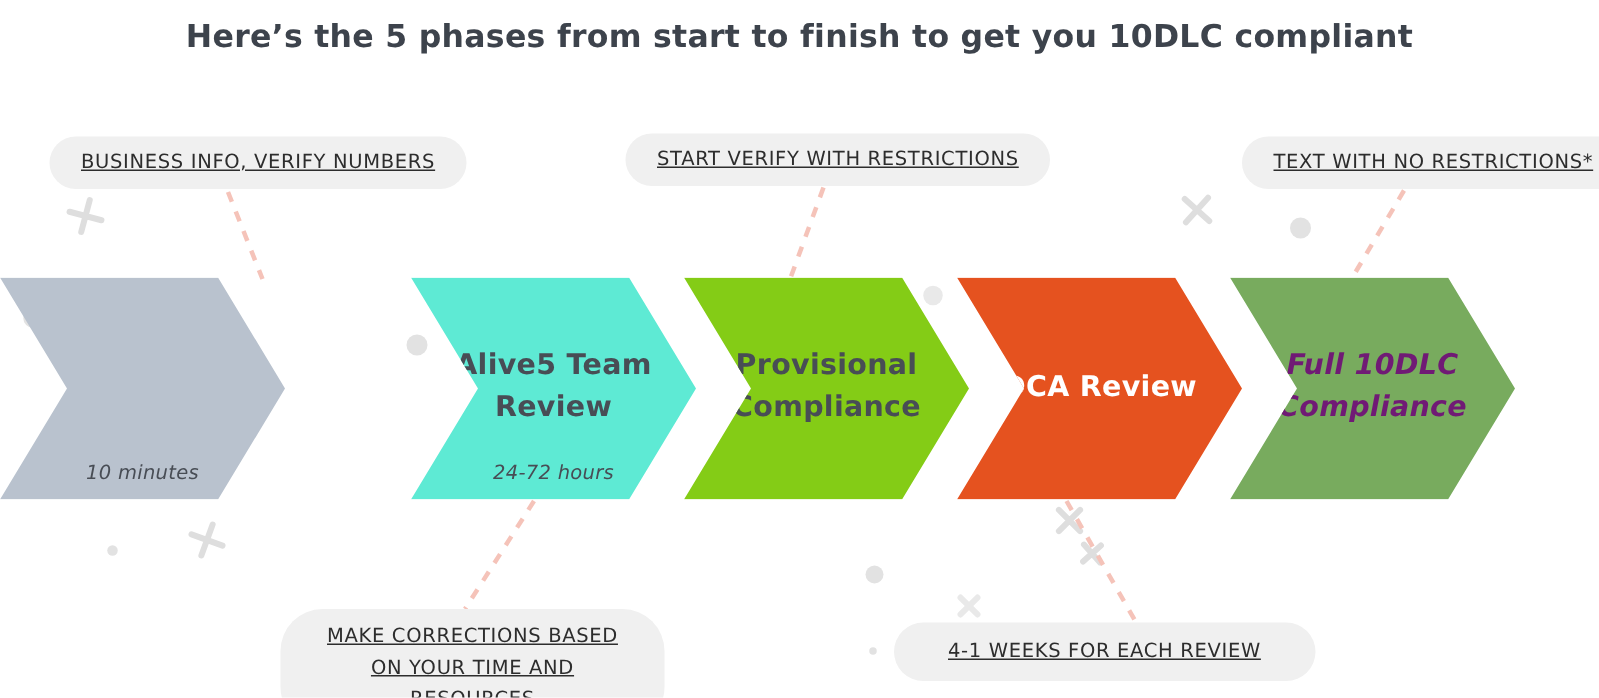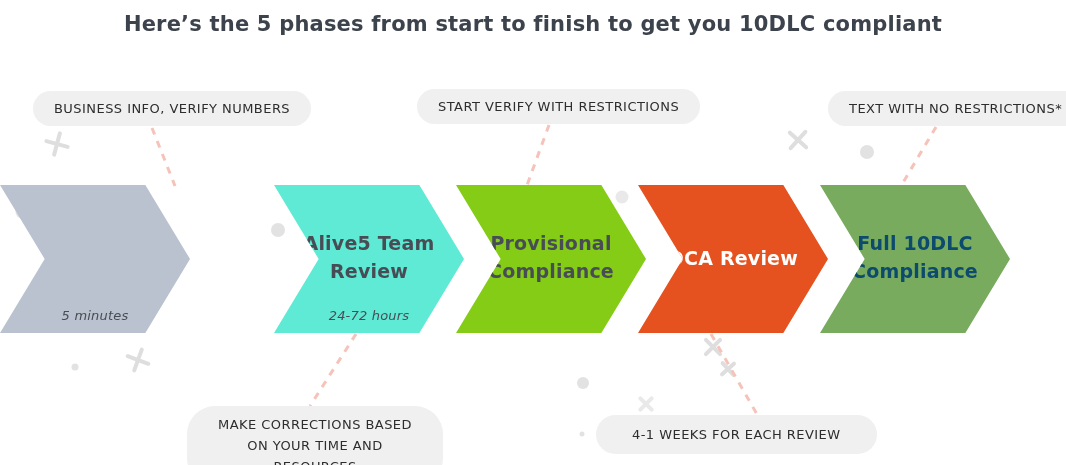--- a/index.html
+++ b/index.html
@@ -16,20 +16,21 @@
   
   .overlay{position:absolute;top:0;left:0;z-index:0;}
   
   .pill{
     position:absolute;z-index:3;
     background:#f0f0f0;color:#2d2d2d;
     border-radius:28px;
     font-size:13px;letter-spacing:.45px;
     padding:10px 21px;white-space:nowrap;
     text-align:center;
+    text-decoration:underline;
   }
   .pill-a{left:33px;top:91px;}
   .pill-b{left:417px;top:89px;}
   .pill-c{left:828px;top:91px;}
   .pill-d{left:187px;top:406px;width:214px;white-space:normal;line-height:1.6;padding:9px 21px;}
   .pill-e{left:596px;top:415px;padding:12px 36px;}
   
   .chevron{
     position:absolute;top:185px;width:190px;height:148px;z-index:2;
     clip-path:polygon(0% 0%,76.5% 0%,100% 50%,76.5% 100%,0% 100%,23.5% 50%);
@@ -83,32 +84,32 @@
   </g>
 </svg>
 
 <div class="title">Here’s the 5 phases from start to finish to get you 10DLC compliant</div>
 
 <div class="pill pill-a">BUSINESS INFO, VERIFY NUMBERS</div>
 <div class="pill pill-b">START VERIFY WITH RESTRICTIONS</div>
 <div class="pill pill-c">TEXT WITH NO RESTRICTIONS*</div>
 
 <div class="chevron" style="background-color: rgb(185, 194, 206); color: rgb(72, 77, 85);">
-  <div class="phase-duration">5 minutes</div>
+  <div class="phase-duration">10 minutes</div>
 </div>
 <div class="chevron c2" style="background-color: #5eead4; color: rgb(72, 77, 85);">
   <div class="phase-name">Alive5 Team Review</div>
   <div class="phase-duration">24-72 hours</div>
 </div>
 <div class="chevron c3" style="background-color: #84cc16; color: rgb(72, 77, 85);">
   <div class="phase-name">Provisional Compliance</div>
   <div class="phase-duration"></div>
 </div>
 <div class="chevron c4" style="background-color: rgb(229, 82, 31); color: rgb(255, 255, 255);">
   <div class="phase-name">DCA Review</div>
 </div>
-<div class="chevron c5" style="background-color: rgb(120, 171, 94); color: #0c4a6e;">
+<div class="chevron c5" style="background-color: rgb(120, 171, 94); color: #701a75; font-style: italic;">
   <div class="phase-name">Full 10DLC Compliance</div>
   <div class="phase-duration"></div>
 </div>
 
 <div class="pill pill-d">MAKE CORRECTIONS BASED ON YOUR TIME AND RESOURCES</div>
 <div class="pill pill-e">4-1 WEEKS FOR EACH REVIEW</div>
 
 </body></html>

